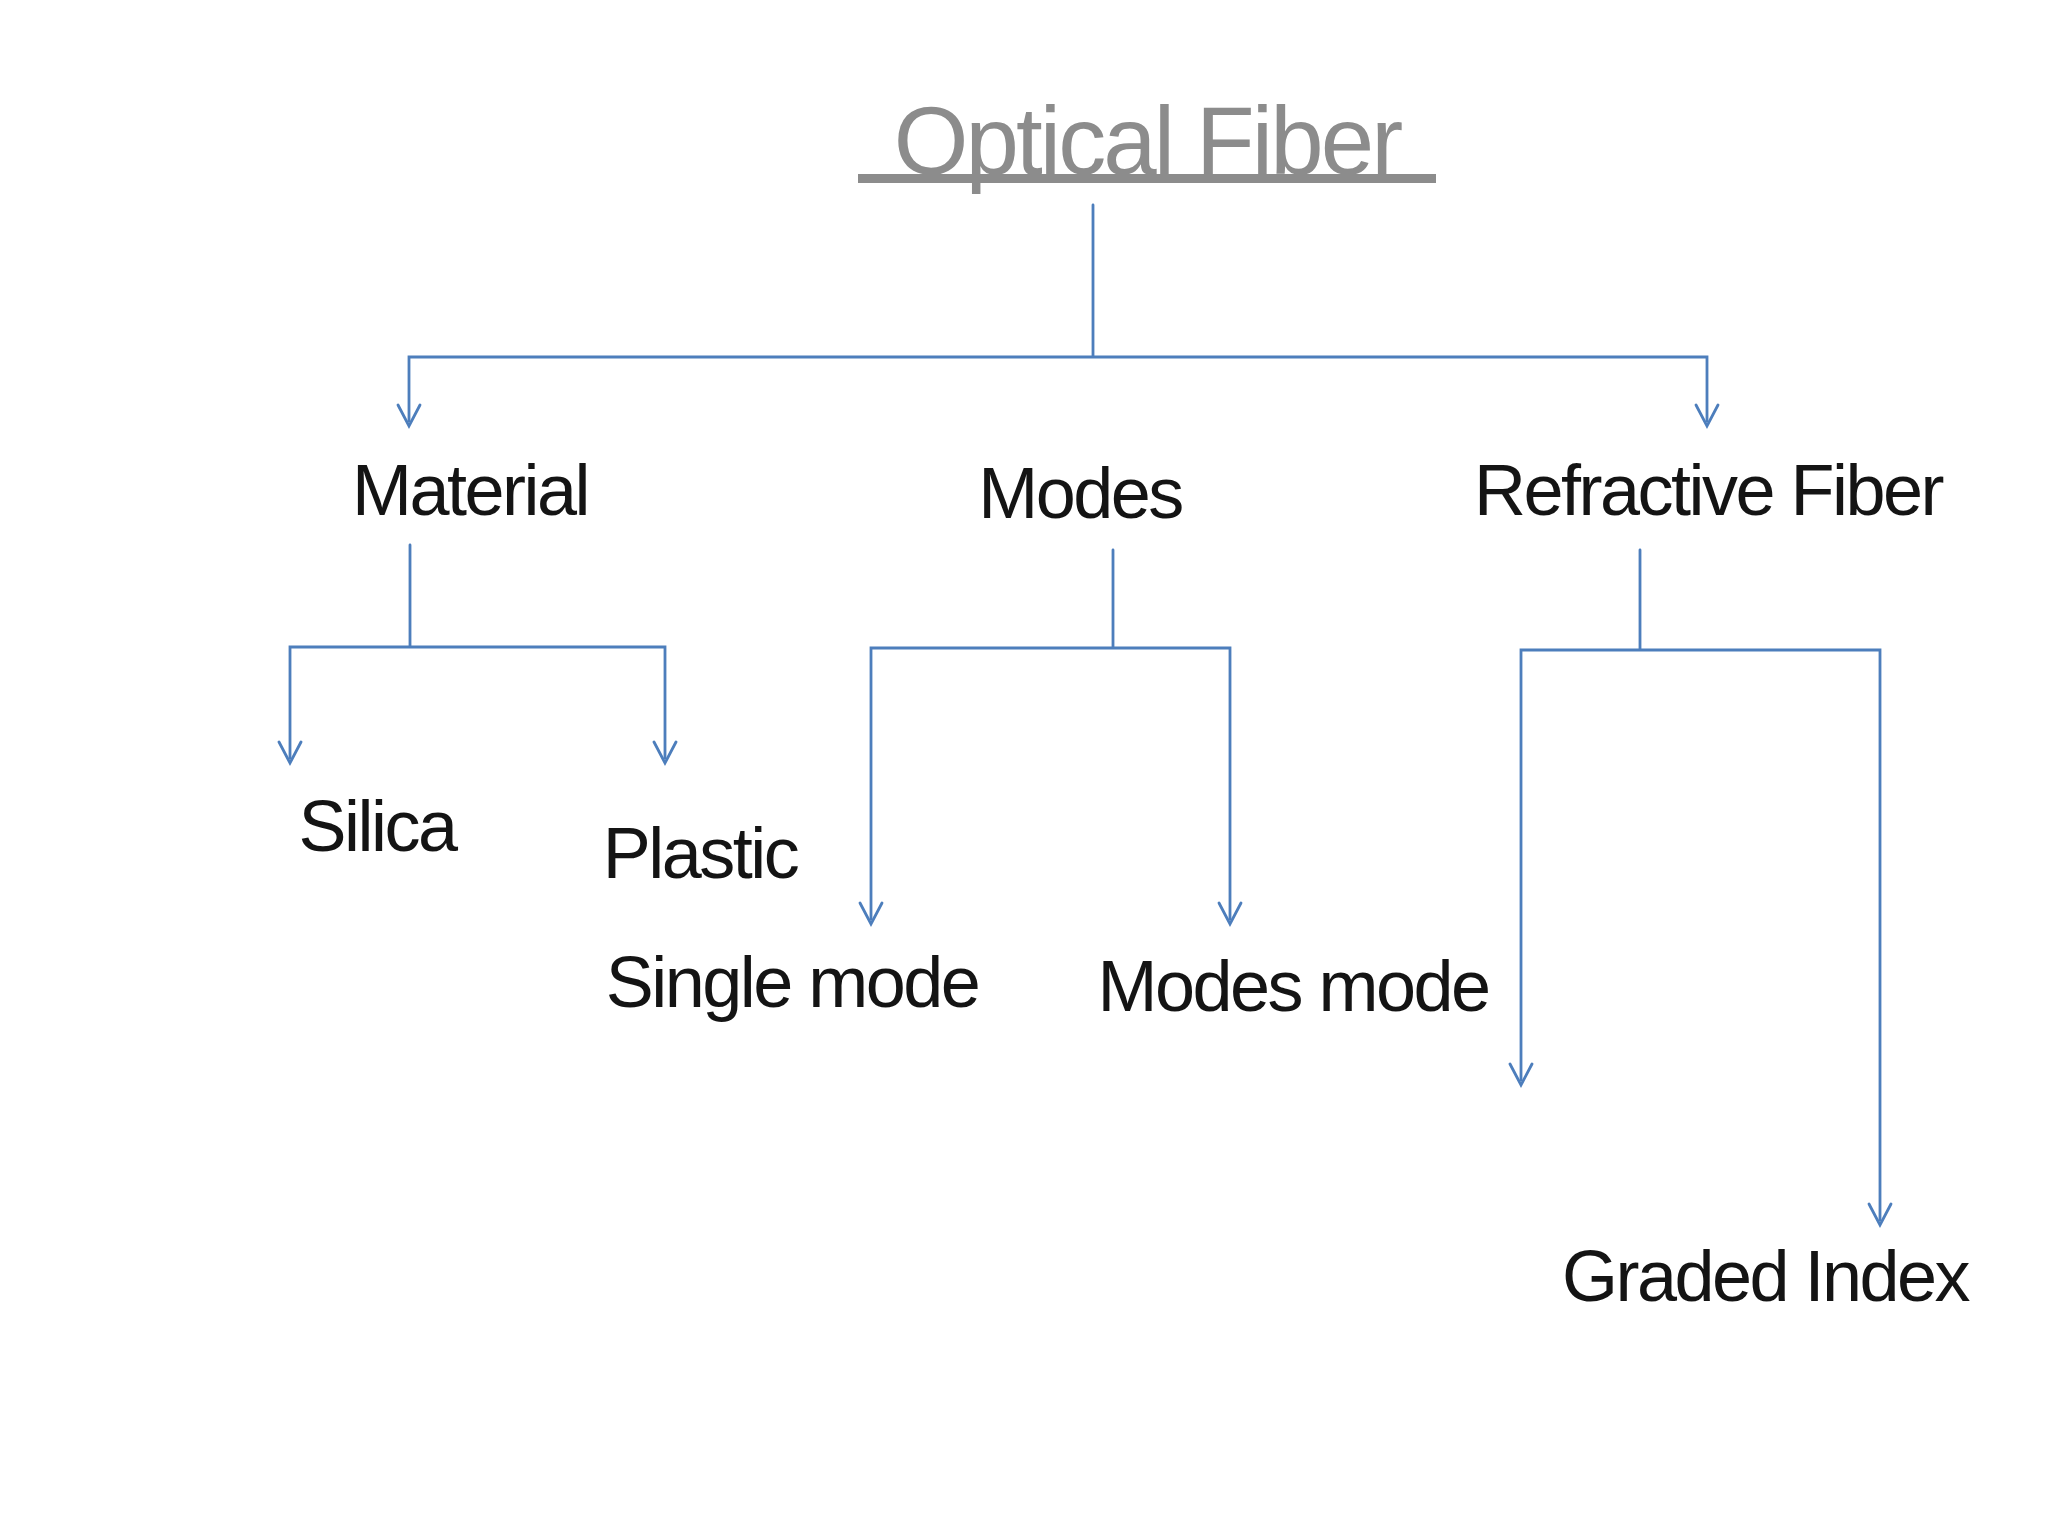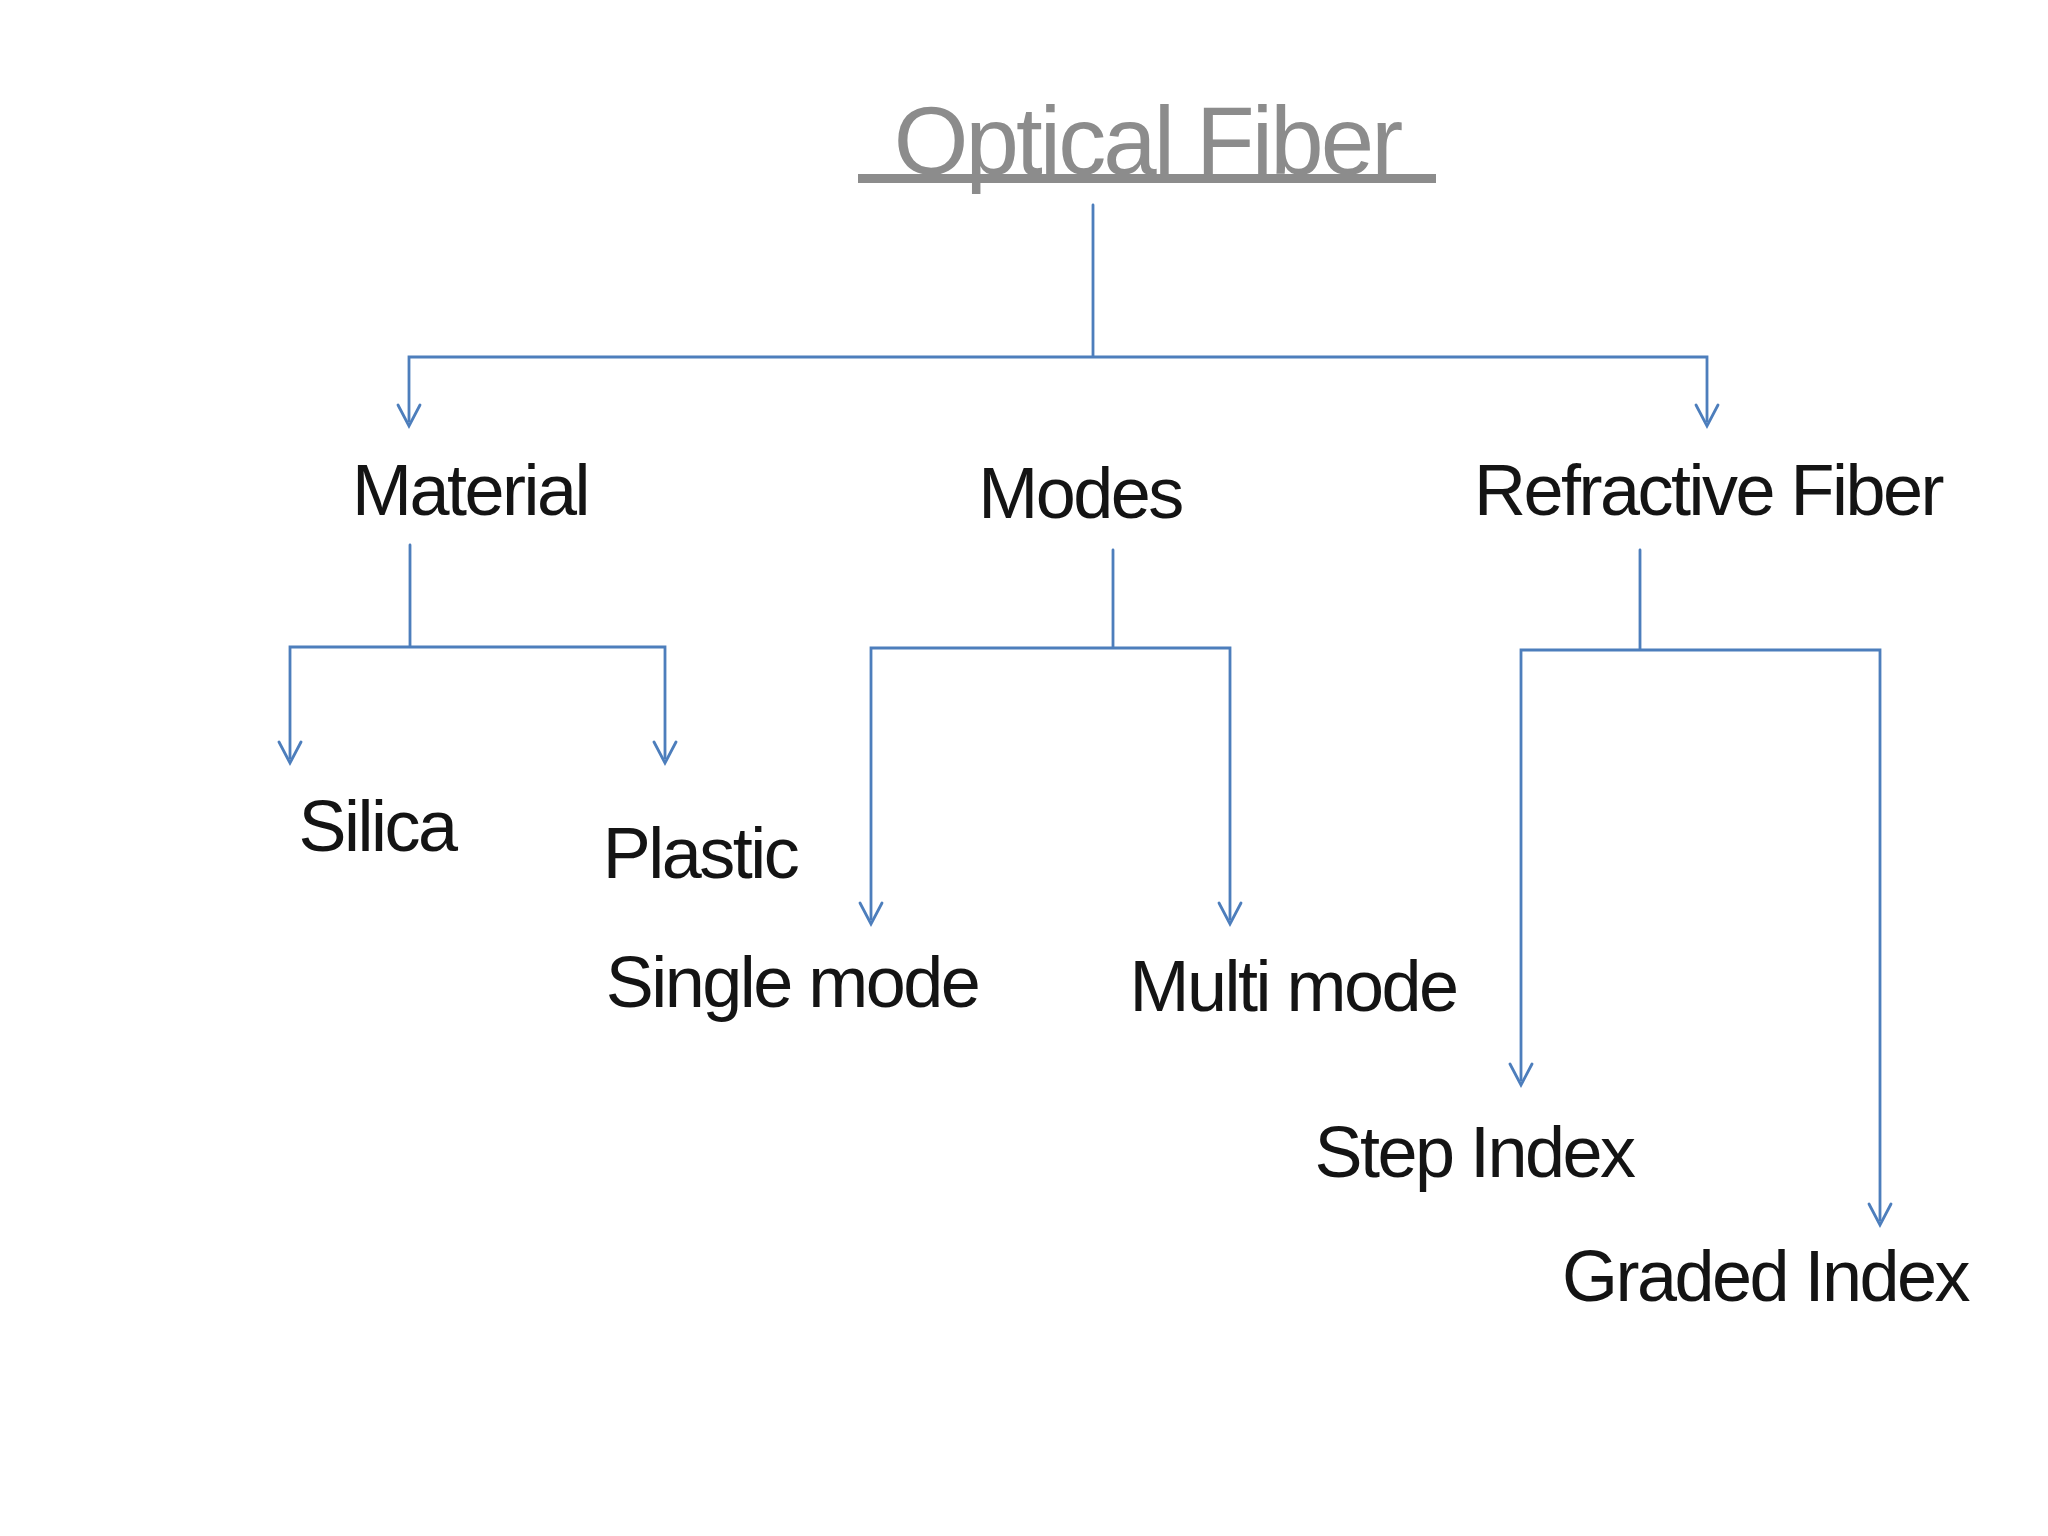--- a/index.html
+++ b/index.html
@@ -75,18 +75,17 @@
   <div class="title-underline" style="left:858px; top:174px; width:578px; height:9px;"></div>
 
   <div class="node" style="left:470px; top:454px;">Material</div>
   <div class="node" style="left:1080px; top:457px;">Modes</div>
   <div class="node" style="left:1708px; top:454px;">Refractive Fiber</div>
 
   <div class="node" style="left:353px; top:790px;margin-left:24px;">Silica</div>
   <div class="node" style="left:700px; top:793px;margin-top:24px;">Plastic</div>
 
   <div class="node" style="left:792px; top:946px;">Single mode</div>
-  <div class="node" style="left:1293px; top:950px;">Multi mode</div>
+  <div class="node" style="left:1293px; top:950px;">Modes mode</div>
 
-  <div class="node" style="left:1474px; top:1116px;">Step Index</div>
   <div class="node" style="left:1765px; top:1240px;">Graded Index</div>
 
 </div>
 
 </body></html>

